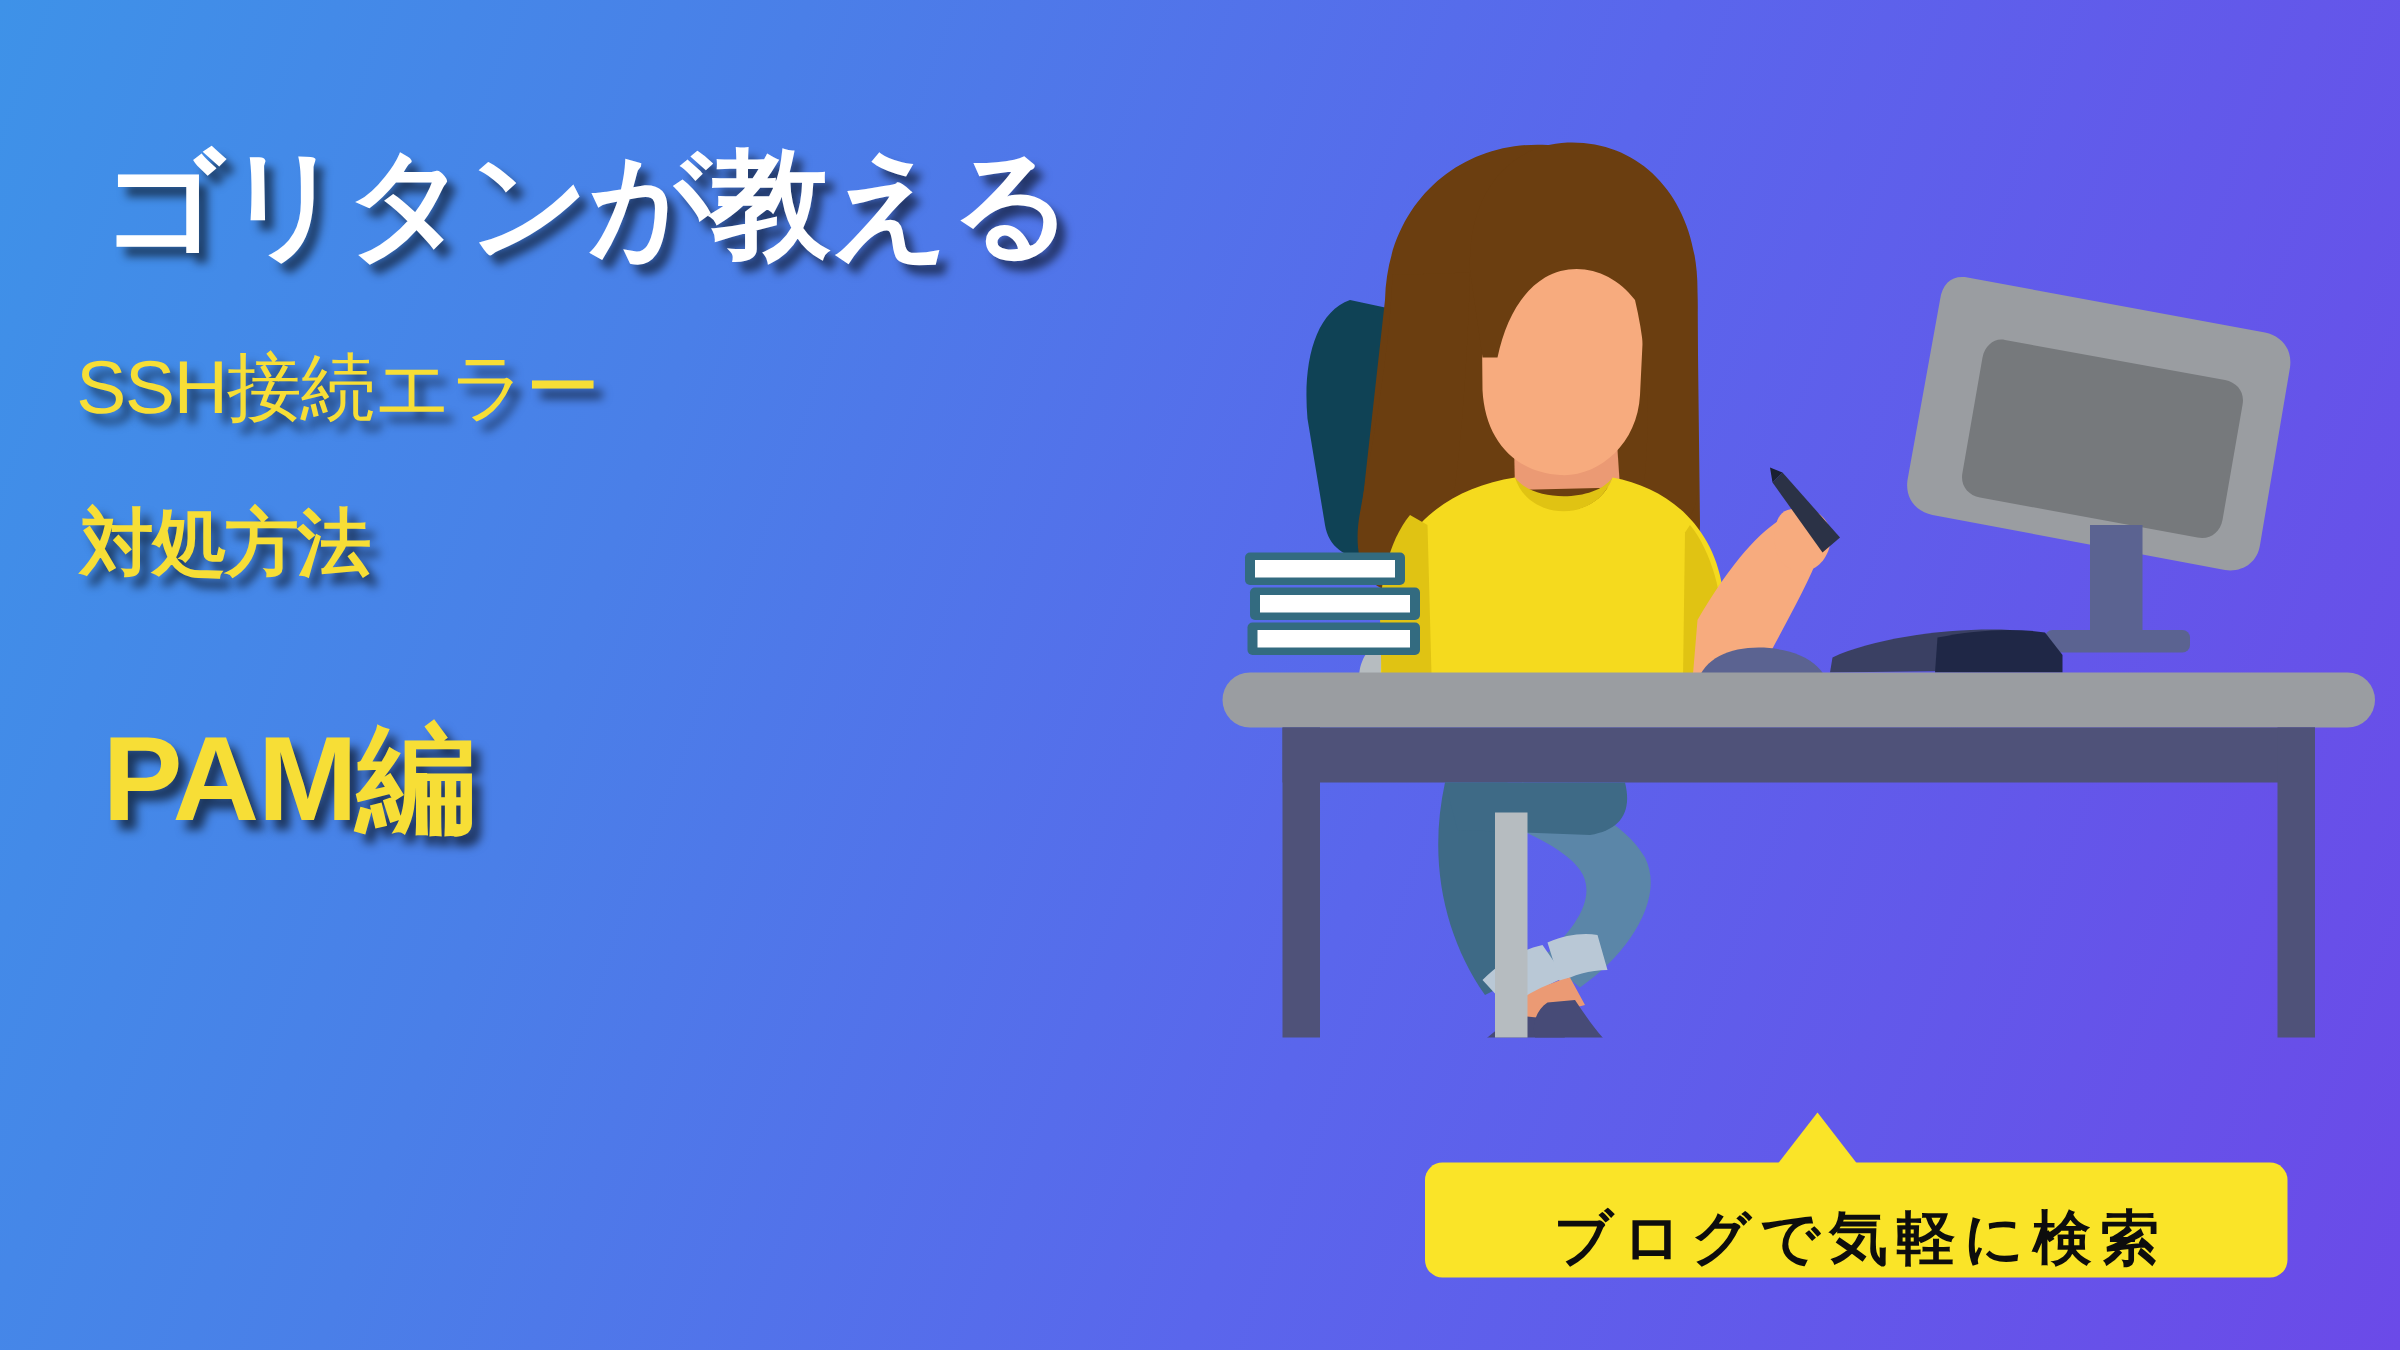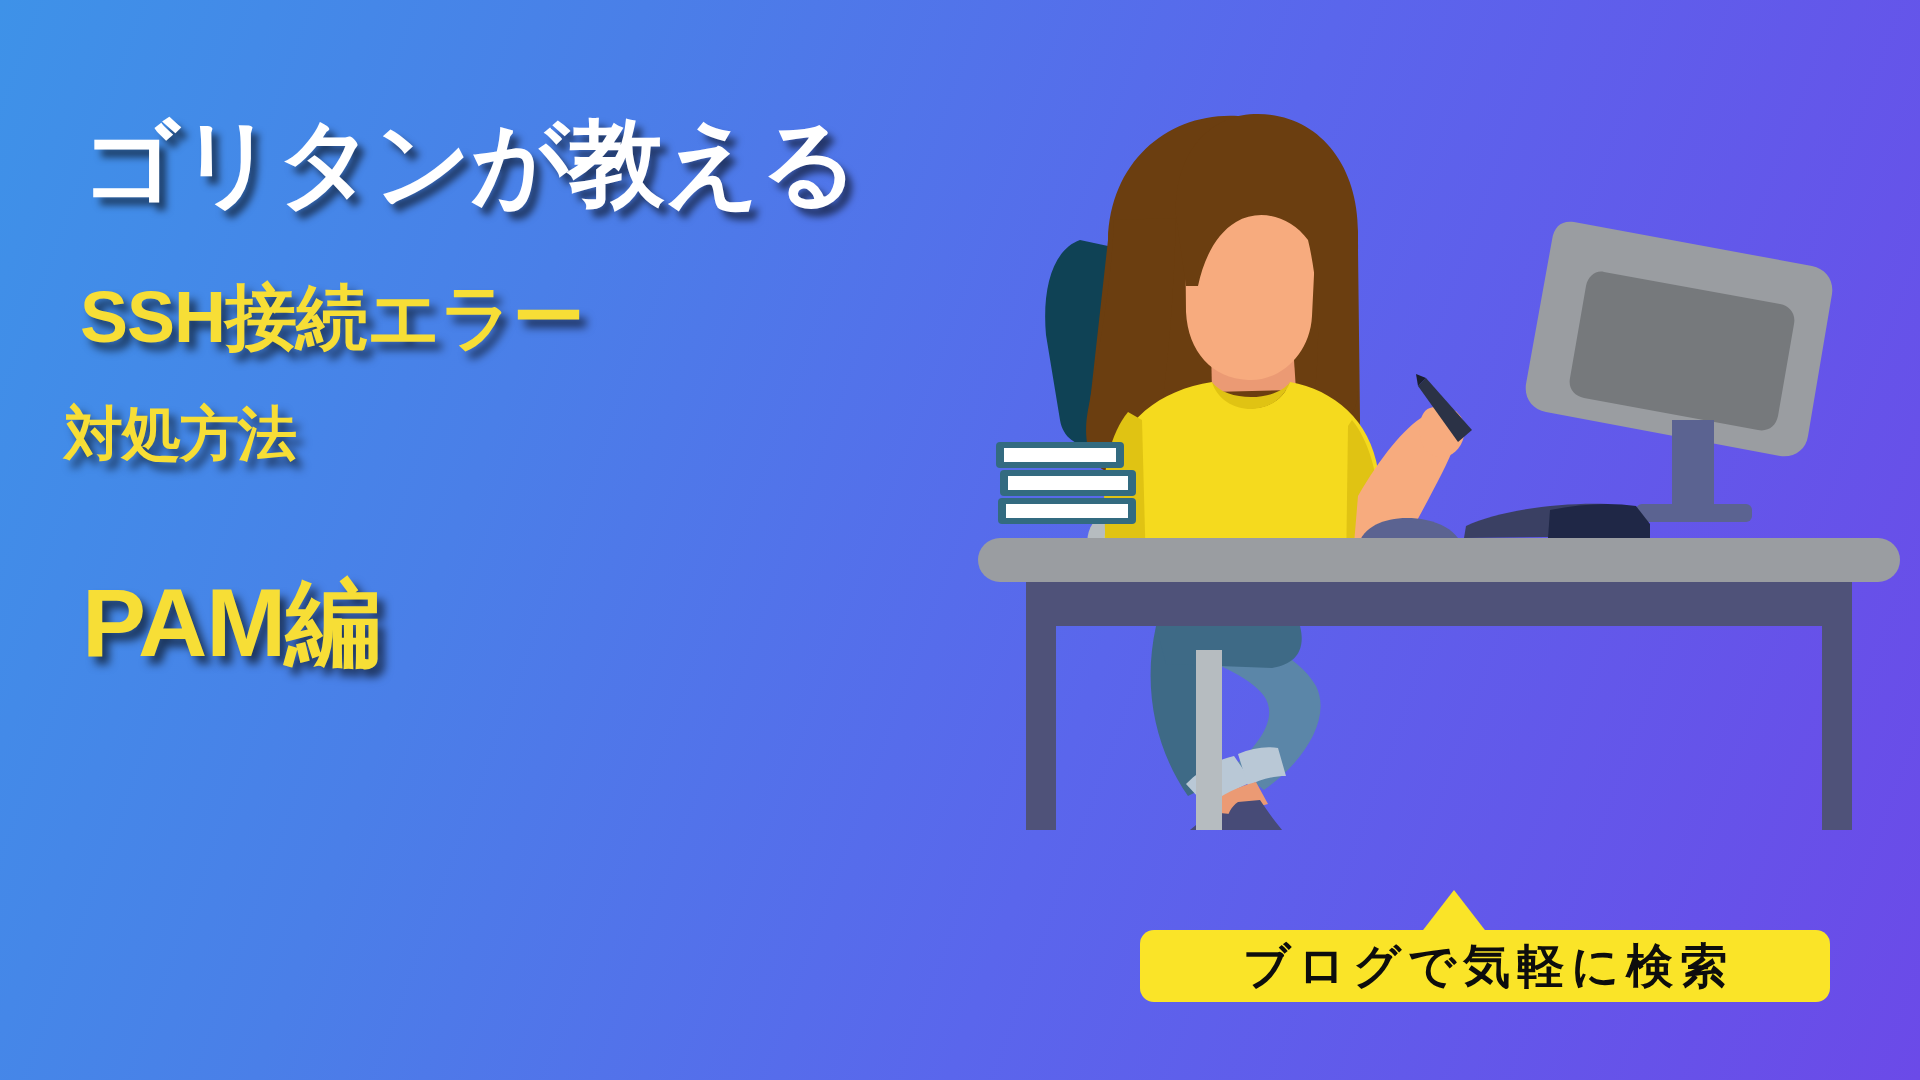--- a/index.html
+++ b/index.html
@@ -33,24 +33,24 @@
     font-weight: 700;
     color: #ffffff;
     letter-spacing: -1px;
     white-space: nowrap;
     text-shadow: 7px 8px 7px rgba(0,0,0,0.55);
     margin-left: 16px;
   }
 
   .line-yellow-1 {
     position: absolute;
-    left: 20px;
+    left: 1px;
     top: 270px;
-    font-size: 72px;
-    font-weight: 700;
+    font-size: 60px;
+    font-weight: 400;
     color: #f7de36;
     letter-spacing: -1px;
     white-space: nowrap;
     text-shadow: 7px 8px 8px rgba(0,0,0,0.6);
   }
 
   .line-yellow-2 {
     position: absolute;
     left: 4px;
     top: 395px;
@@ -117,25 +117,25 @@
     height: 0;
     border-left: 34px solid transparent;
     border-right: 34px solid transparent;
     border-bottom: 44px solid #fae428;
   }
   .badge-box {
     position: absolute;
     left: 0;
     top: 40px;
     width: 690px;
-    height: 72px;
+    height: 92px;
     background: #fae428;
     border-radius: 14px;
     display: flex;
-    align-items: center;
+    align-items: flex-end;
     justify-content: center;
   }
   .badge-text {
     font-size: 47px;
     font-weight: 700;
     color: #0d0d0d;
     letter-spacing: 7px;
     padding-left: 7px;
     white-space: nowrap;
   }

